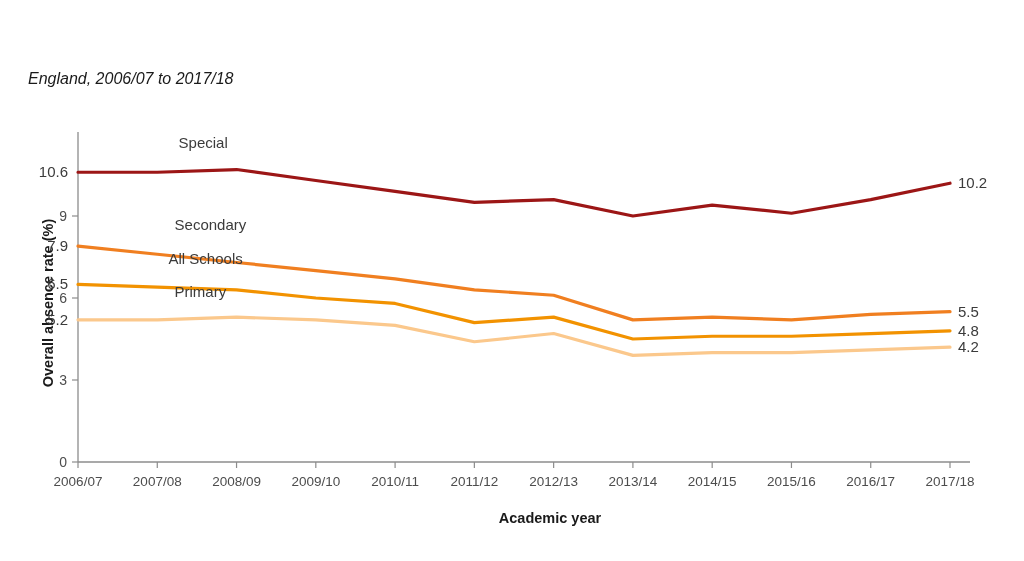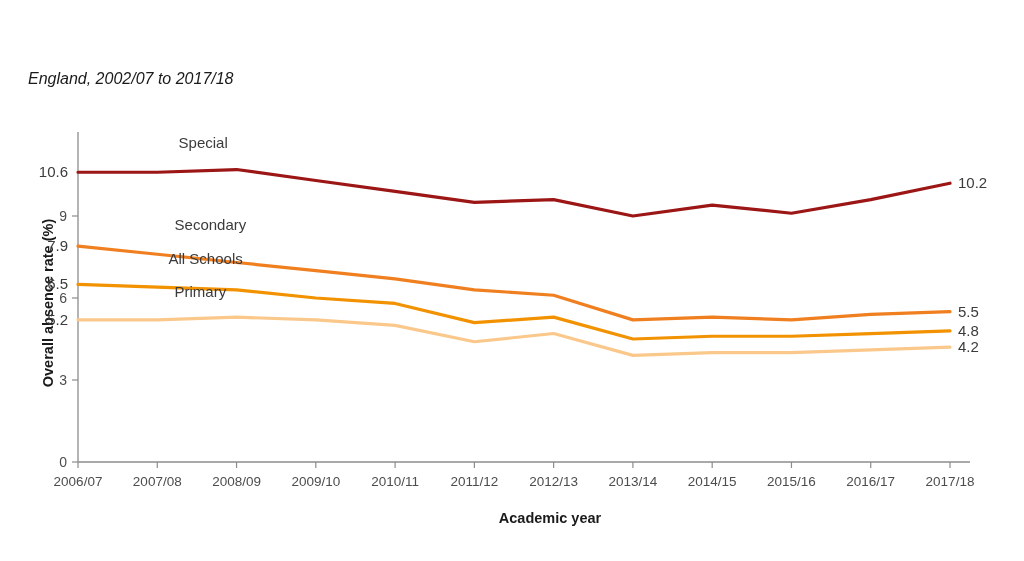--- a/index.html
+++ b/index.html
@@ -104,21 +104,21 @@
   .tick-mark {
     stroke: #8c8c8c;
     stroke-width: 1.2;
   }
 </style>
 </head>
 <body>
 
 <div class="page">
 
-  <div class="fig-subtitle">England, 2002/07 to 2017/18</div>
+  <div class="fig-subtitle">England, 2006/07 to 2017/18</div>
 
   <div class="chart-area">
     <div class="y-axis-title">Overall absence rate (%)</div>
     <div class="x-axis-title">Academic year</div>
     <svg class="plot" width="1024" height="400" viewBox="0 0 1024 400">
       <g id="axes">
           <line x1="78" y1="22" x2="78" y2="352" class="axis-line"></line>
           <line x1="78" y1="352" x2="970" y2="352" class="axis-line"></line>
           <line x1="72" y1="352" x2="78" y2="352" class="tick-mark"></line>
           <line x1="72" y1="270" x2="78" y2="270" class="tick-mark"></line>

